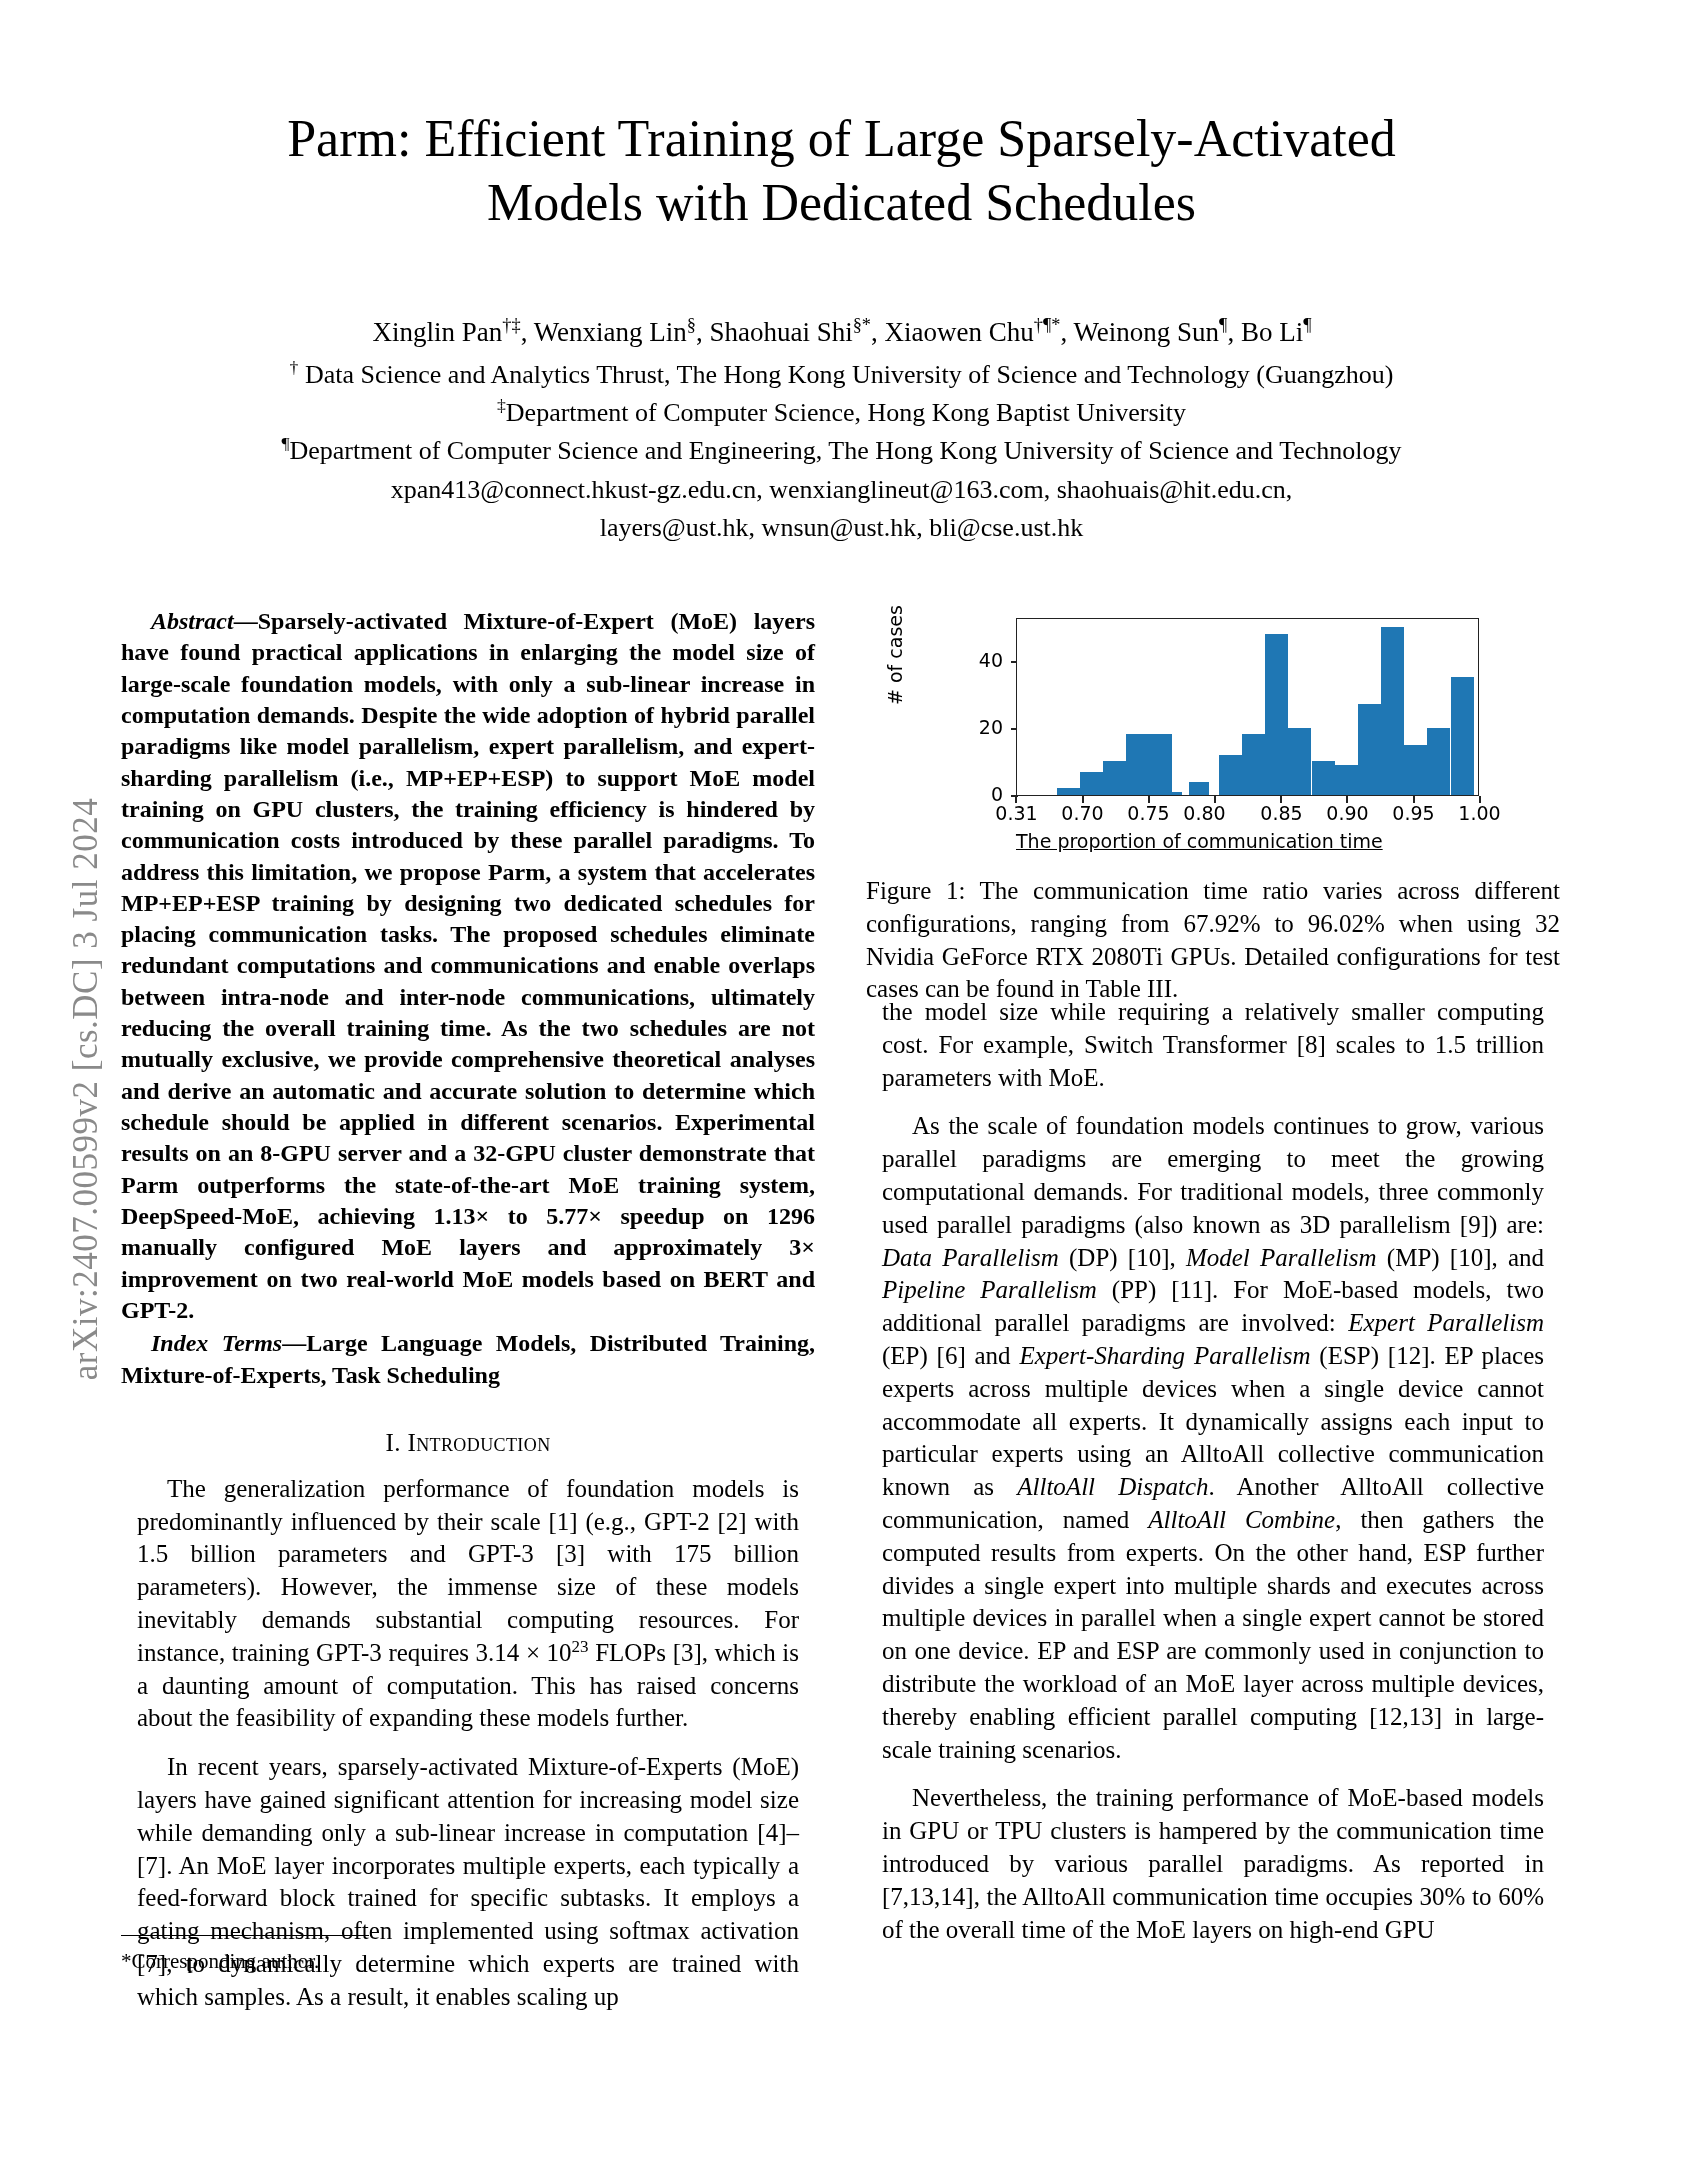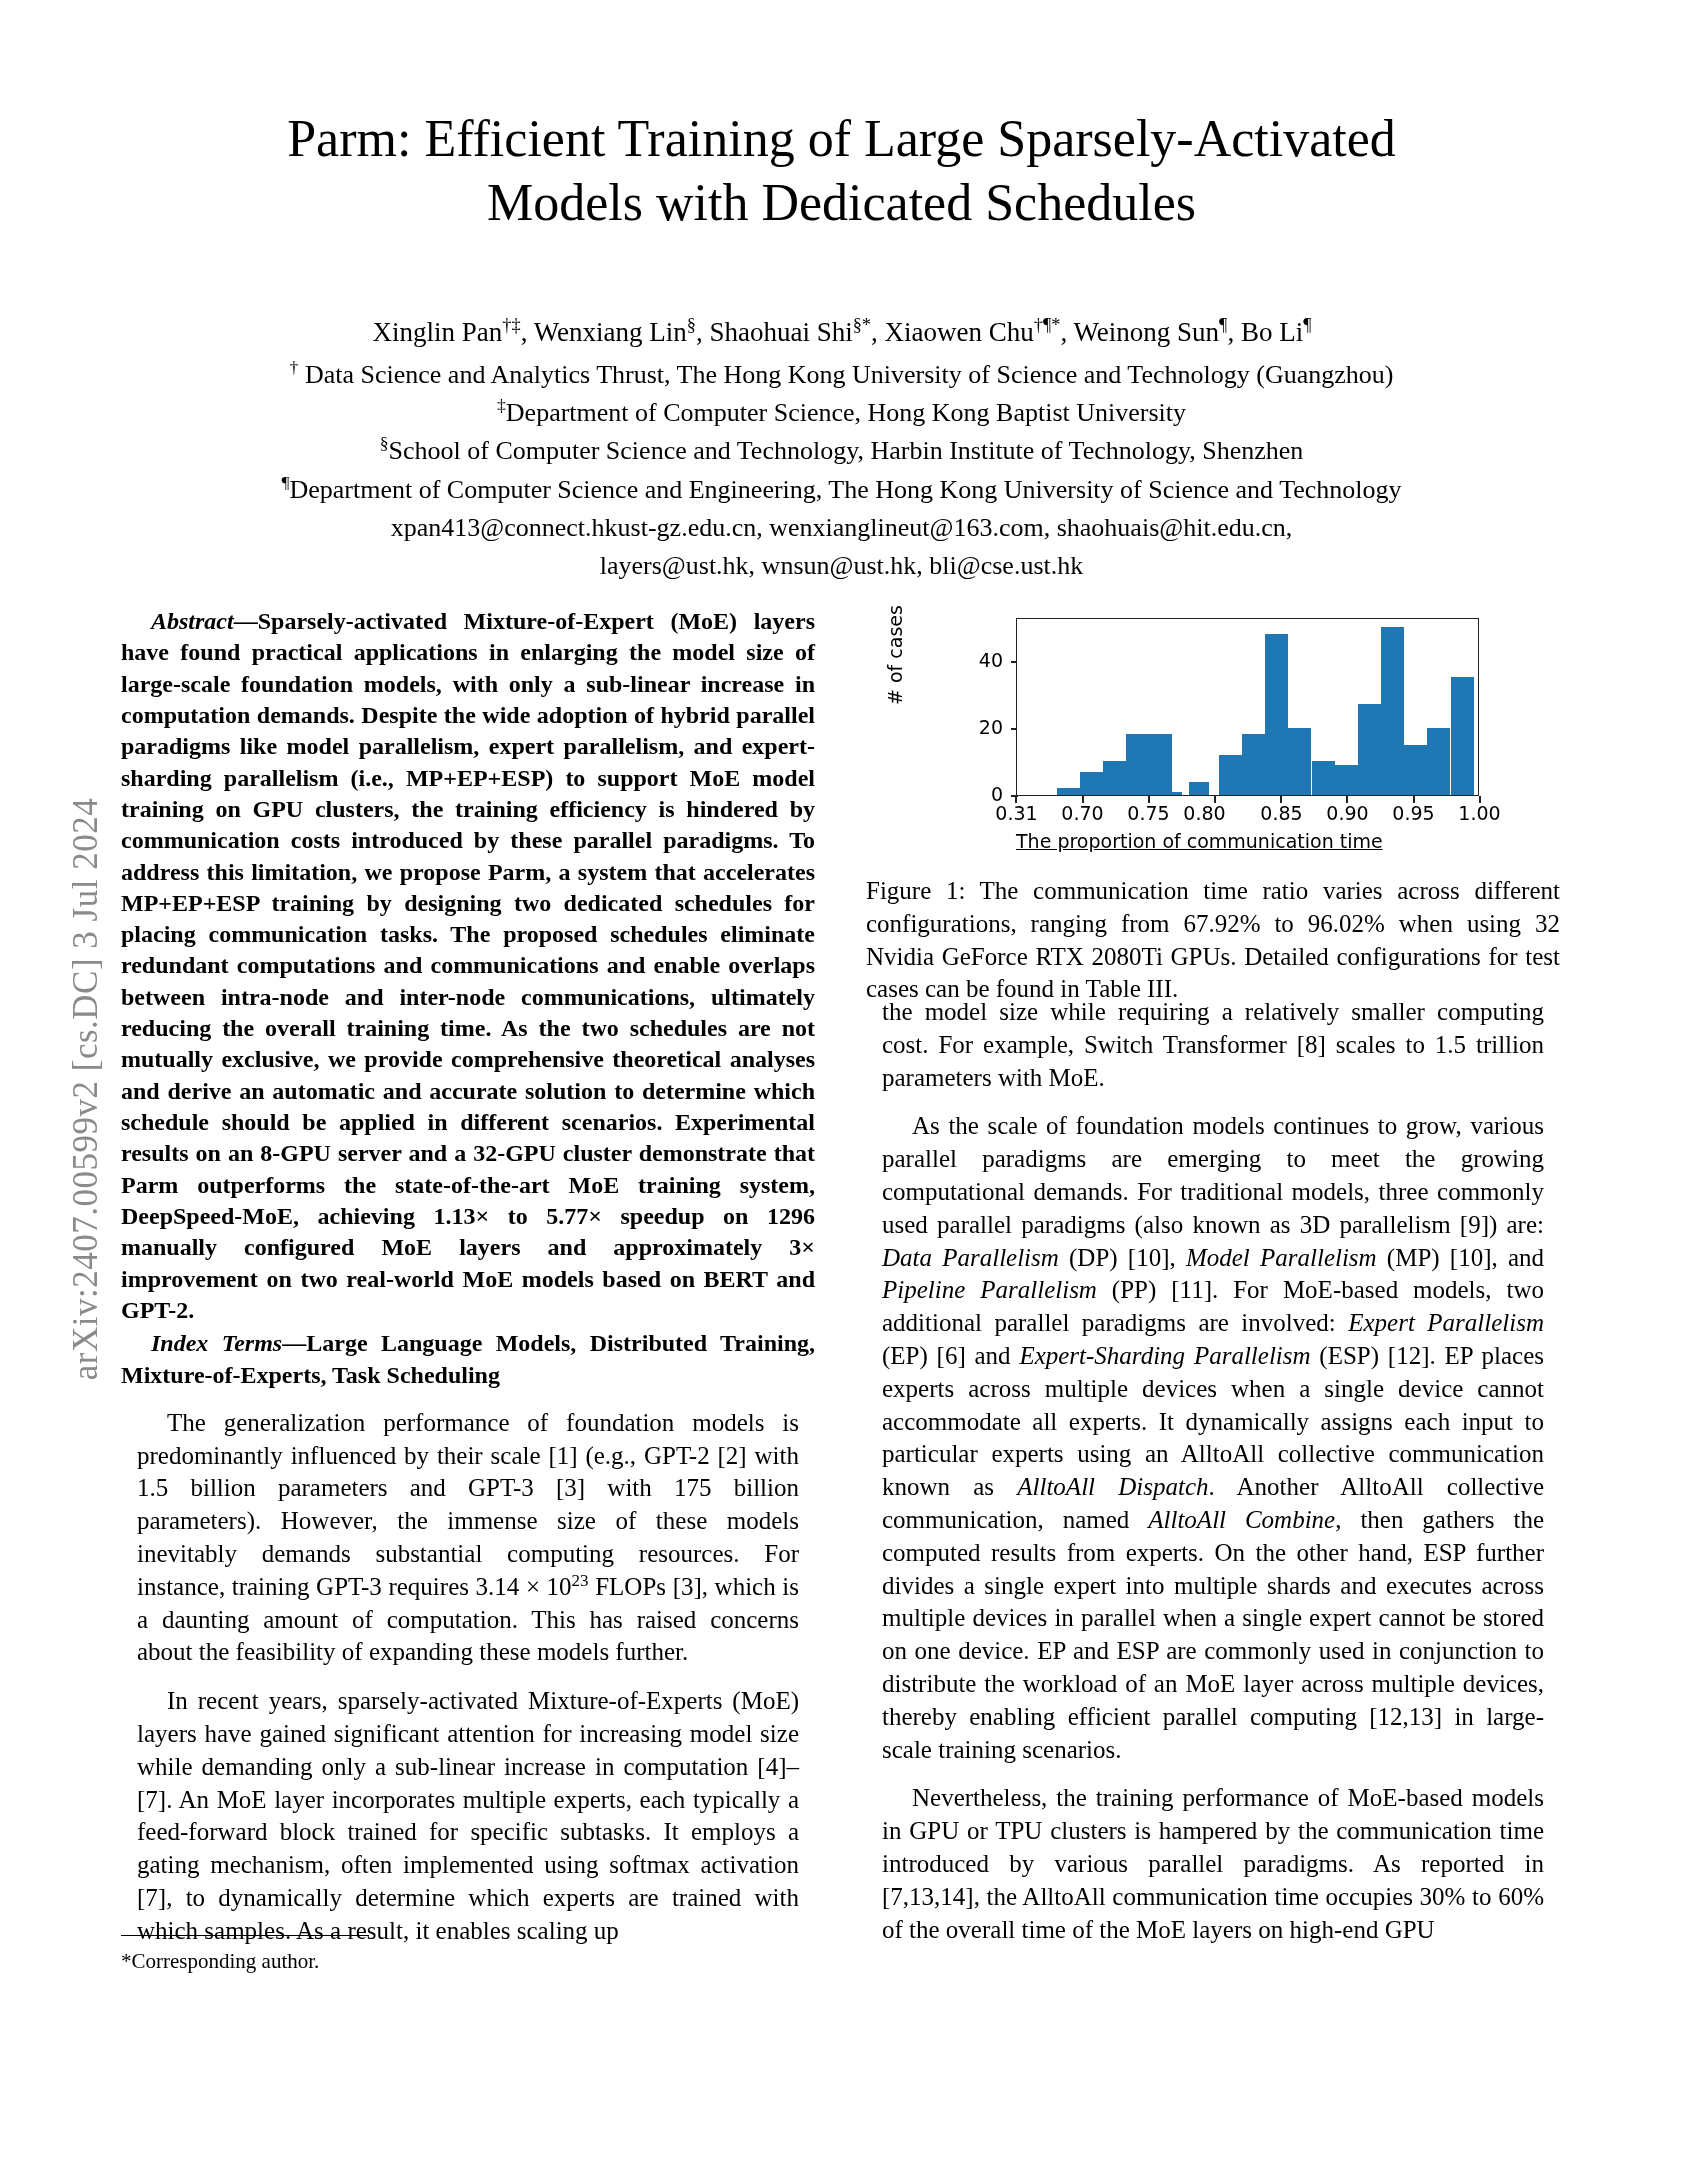--- a/index.html
+++ b/index.html
@@ -113,32 +113,32 @@
     <span class="title-line">Models with Dedicated Schedules</span>
   </div>
 
   <div class="authors">
     <span id="author-names">Xinglin Pan<sup>†‡</sup>, Wenxiang Lin<sup>§</sup>, Shaohuai Shi<sup>§*</sup>, Xiaowen Chu<sup>†¶*</sup>, Weinong Sun<sup>¶</sup>, Bo Li<sup>¶</sup></span>
   </div>
 
   <div class="affil">
     <div id="aff0"><sup>†</sup> Data Science and Analytics Thrust, The Hong Kong University of Science and Technology (Guangzhou)</div>
     <div id="aff1"><sup>‡</sup>Department of Computer Science, Hong Kong Baptist University</div>
-    <div id="aff2"><sup>§</sup>School of Computer Science and Technology, Harbin Institute of Technology, Shenzhen</div>
     <div id="aff3"><sup>¶</sup>Department of Computer Science and Engineering, The Hong Kong University of Science and Technology</div>
     <div>xpan413@connect.hkust-gz.edu.cn, wenxianglineut@163.com, shaohuais@hit.edu.cn,</div>
     <div>layers@ust.hk, wnsun@ust.hk, bli@cse.ust.hk</div>
   </div>
 
   <div class="col col-left">
     <div class="abstract">
       <p><span class="lead">Abstract</span><span>—</span><span>Sparsely-activated Mixture-of-Expert (MoE) layers have found practical applications in enlarging the model size of large-scale foundation models, with only a sub-linear increase in computation demands. Despite the wide adoption of hybrid parallel paradigms like model parallelism, expert parallelism, and expert-sharding parallelism (i.e., MP+EP+ESP) to support MoE model training on GPU clusters, the training efficiency is hindered by communication costs introduced by these parallel paradigms. To address this limitation, we propose Parm, a system that accelerates MP+EP+ESP training by designing two dedicated schedules for placing communication tasks. The proposed schedules eliminate redundant computations and communications and enable overlaps between intra-node and inter-node communications, ultimately reducing the overall training time. As the two schedules are not mutually exclusive, we provide comprehensive theoretical analyses and derive an automatic and accurate solution to determine which schedule should be applied in different scenarios. Experimental results on an 8-GPU server and a 32-GPU cluster demonstrate that Parm outperforms the state-of-the-art MoE training system, DeepSpeed-MoE, achieving 1.13× to 5.77× speedup on 1296 manually configured MoE layers and approximately 3× improvement on two real-world MoE models based on BERT and GPT-2.</span></p>
       <p><span class="lead">Index Terms</span><span>—</span><span>Large Language Models, Distributed Training, Mixture-of-Experts, Task Scheduling</span></p>
     </div>
 
+    <div class="sec-head">I.  Introduction</div>
 
     <p class="body-par"><span>The generalization performance of foundation models is predominantly influenced by their scale [1] (e.g., GPT-2 [2] with 1.5 billion parameters and GPT-3 [3] with 175 billion parameters). However, the immense size of these models inevitably demands substantial computing resources. For instance, training GPT-3 requires </span><span>3.14 × 10</span><sup>23</sup><span> FLOPs [3], which is a daunting amount of computation. This has raised concerns about the feasibility of expanding these models further.</span></p>
 
     <p class="body-par">In recent years, sparsely-activated Mixture-of-Experts (MoE) layers have gained significant attention for increasing model size while demanding only a sub-linear increase in computation [4]–[7]. An MoE layer incorporates multiple experts, each typically a feed-forward block trained for specific subtasks. It employs a gating mechanism, often implemented using softmax activation [7], to dynamically determine which experts are trained with which samples. As a result, it enables scaling up</p>
   </div>
 
   <div class="footnote-rule"></div>
   <div class="footnote">*Corresponding author.</div>
 
   <div class="figure">

